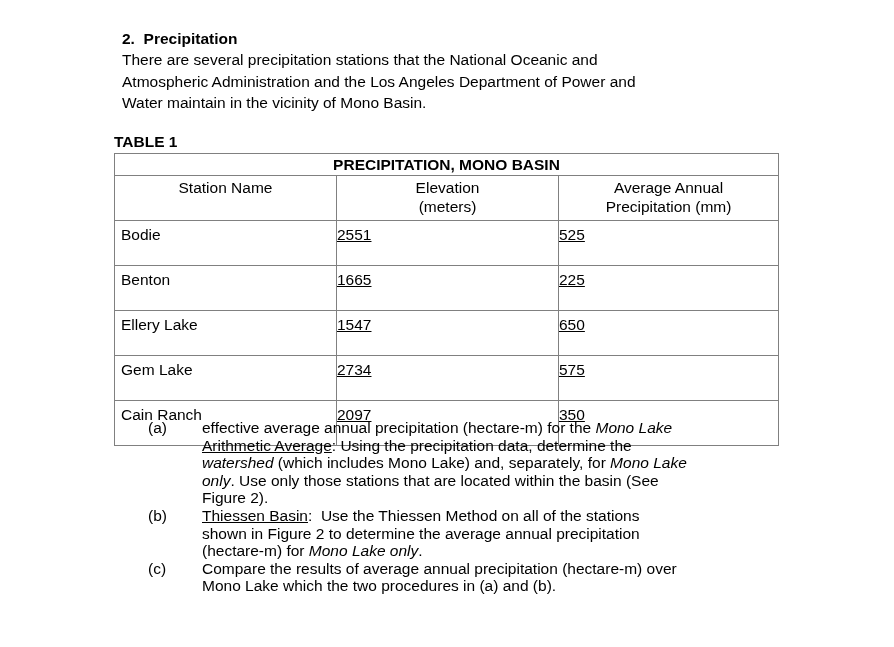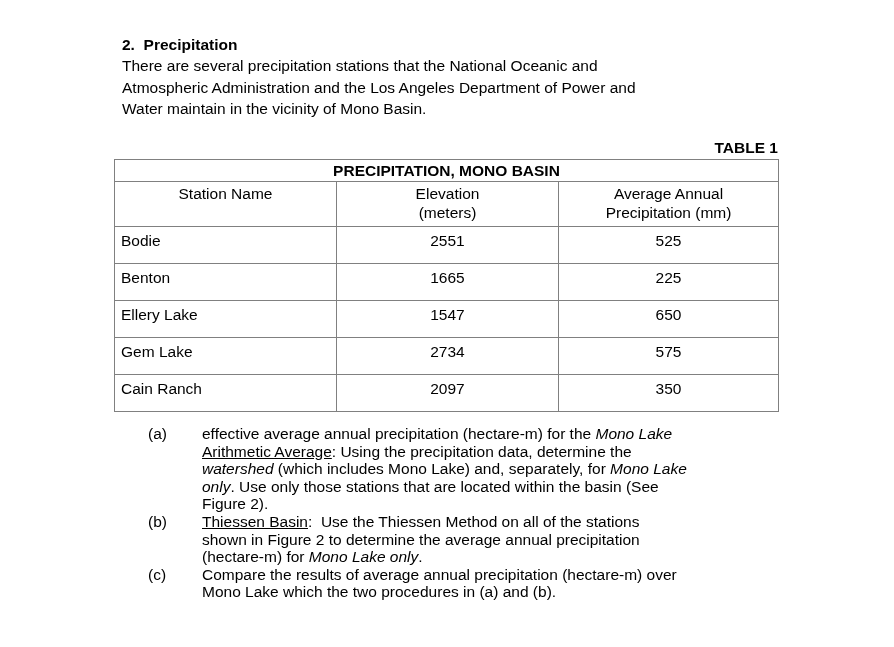--- a/index.html
+++ b/index.html
@@ -10,21 +10,21 @@
   body {
     width: 894px;
     height: 647px;
     position: relative;
     font-family: "Liberation Sans", sans-serif;
     color: #000000;
     overflow: hidden;
   }
   .page {
     position: absolute;
-    left: 0; top: 8px;
+    left: 0; top: 2px;
     width: 894px;
     height: 520px;
   }
 
   
   .section-heading {
     position: absolute;
     left: 122px;
     top: 26px;
     font-size: 15.5px;
@@ -41,21 +41,21 @@
     line-height: 21.5px;
   }
   .intro .ln { display: block; white-space: pre; }
 
   
   .table-caption {
     position: absolute;
     left: 114px;
     top: 131px;
     width: 664px;
-    text-align: right;
+    text-align: left;
     font-size: 15.5px;
     font-weight: bold;
     line-height: 18px;
   }
 
   
   .tbl {
     position: absolute;
     left: 114px;
     top: 151px;
@@ -81,23 +81,24 @@
     height: 42px;
     padding: 2px 0 0 0;
   }
   .tbl .hdr .l2 { display: block; }
   .tbl .cell-name {
     text-align: left;
     padding: 4px 0 0 6px;
     height: 32px;
   }
   .tbl .cell-num {
-    text-align: center;
-    padding: 4px 0 0 0;
+    text-align: left;
+    padding: 4px 0 8px 0;
     height: 32px;
+    text-decoration: underline;
   }
   .col-a { width: 222px; }
   .col-b { width: 222px; }
   .col-c { width: 220px; }
 
   
   .qlist {
     position: absolute;
     left: 148px;
     top: 417px;

